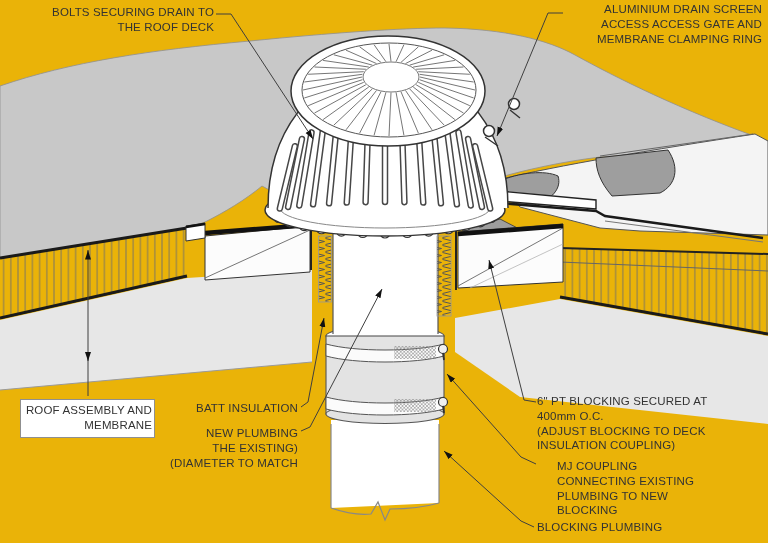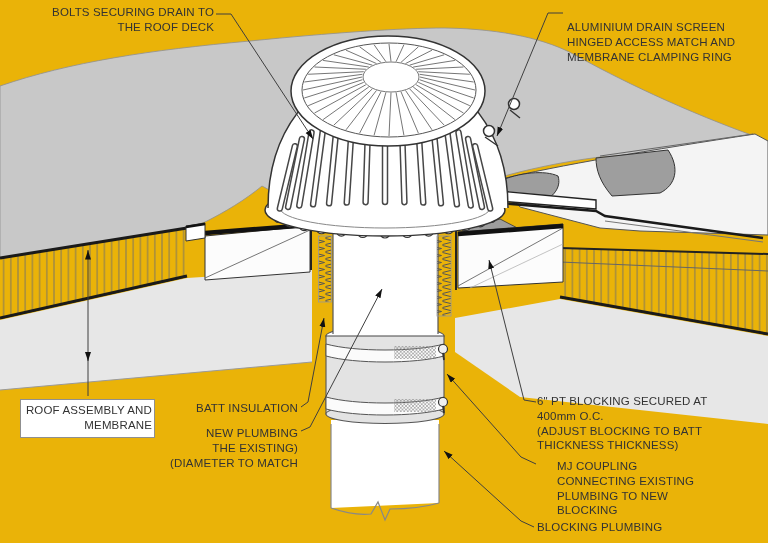--- a/index.html
+++ b/index.html
@@ -229,23 +229,23 @@
     <path d="M536,464 L521,457 L447,374" marker-end="url(#arr)"></path>
     <path d="M534,527 L521,521 L444,451" marker-end="url(#arr)"></path>
   </g>
 </svg>
 
   <div class="lbl ta-r" style="left:18px;top:5px;width:196px;">
     <span>BOLTS SECURING DRAIN TO</span>
     <span>THE ROOF DECK</span>
   </div>
 
-  <div class="lbl ta-l" style="left:567px;top:20px;width:195px;">
+  <div class="lbl ta-l" style="left:567px;top:2px;width:195px;text-align:right;">
     <span>ALUMINIUM DRAIN SCREEN</span>
-    <span>HINGED ACCESS MATCH AND</span>
+    <span>ACCESS ACCESS GATE AND</span>
     <span>MEMBRANE CLAMPING RING</span>
   </div>
 
   <div class="lbl lbl-box" style="left:20px;top:399px;width:129px;">
     <span>ROOF ASSEMBLY AND</span>
     <span>MEMBRANE</span>
   </div>
 
   <div class="lbl ta-r" style="left:150px;top:401px;width:148px;">
     <span>BATT INSULATION</span>
@@ -253,22 +253,22 @@
 
   <div class="lbl ta-r" style="left:138px;top:426px;width:160px;">
     <span>NEW PLUMBING</span>
     <span>THE EXISTING)</span>
     <span>(DIAMETER TO MATCH</span>
   </div>
 
   <div class="lbl ta-l" style="left:537px;top:394px;width:200px;">
     <span>6" PT BLOCKING SECURED AT</span>
     <span>400mm O.C.</span>
-    <span>(ADJUST BLOCKING TO BATT</span>
-    <span>THICKNESS THICKNESS)</span>
+    <span>(ADJUST BLOCKING TO DECK</span>
+    <span>INSULATION COUPLING)</span>
   </div>
 
   <div class="lbl ta-l" style="left:537px;top:459px;width:200px;margin-left:20px;">
     <span>MJ COUPLING</span>
     <span>CONNECTING EXISTING</span>
     <span>PLUMBING TO NEW</span>
     <span>BLOCKING</span>
   </div>
 
   <div class="lbl ta-l" style="left:537px;top:520px;width:200px;">

